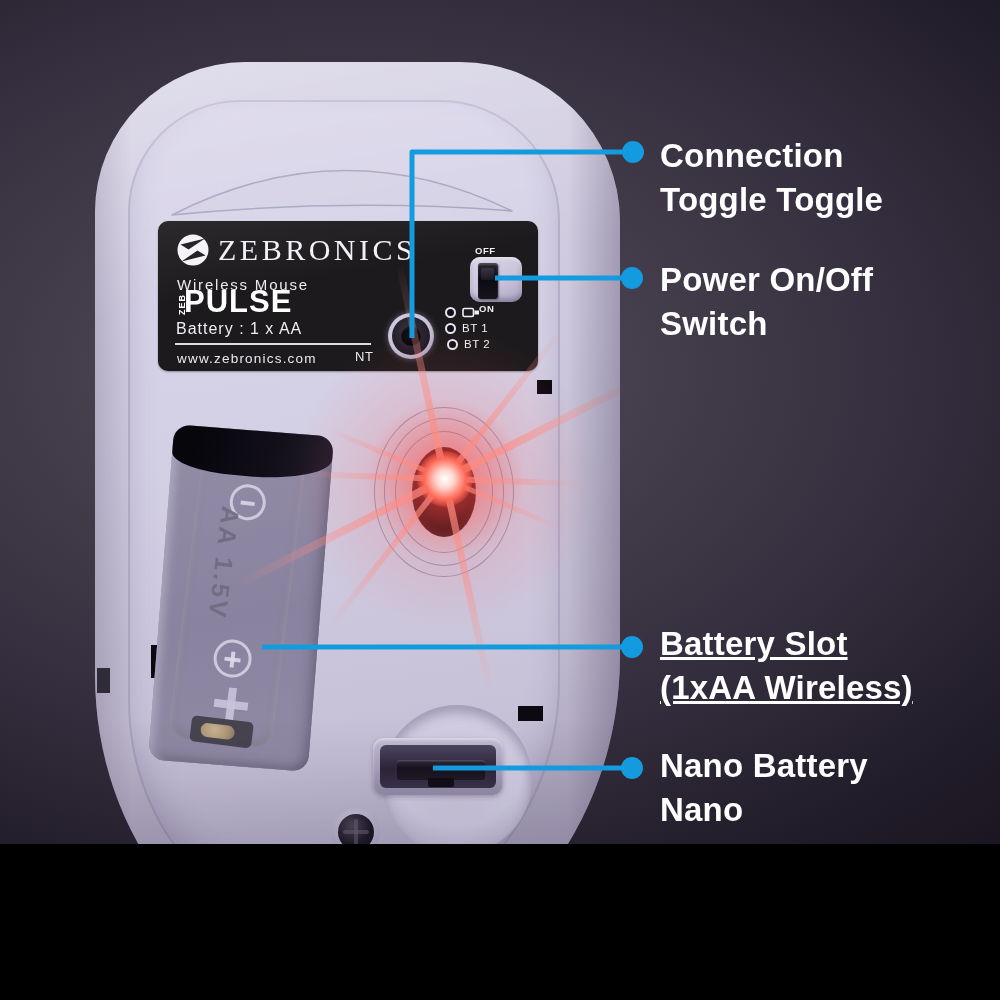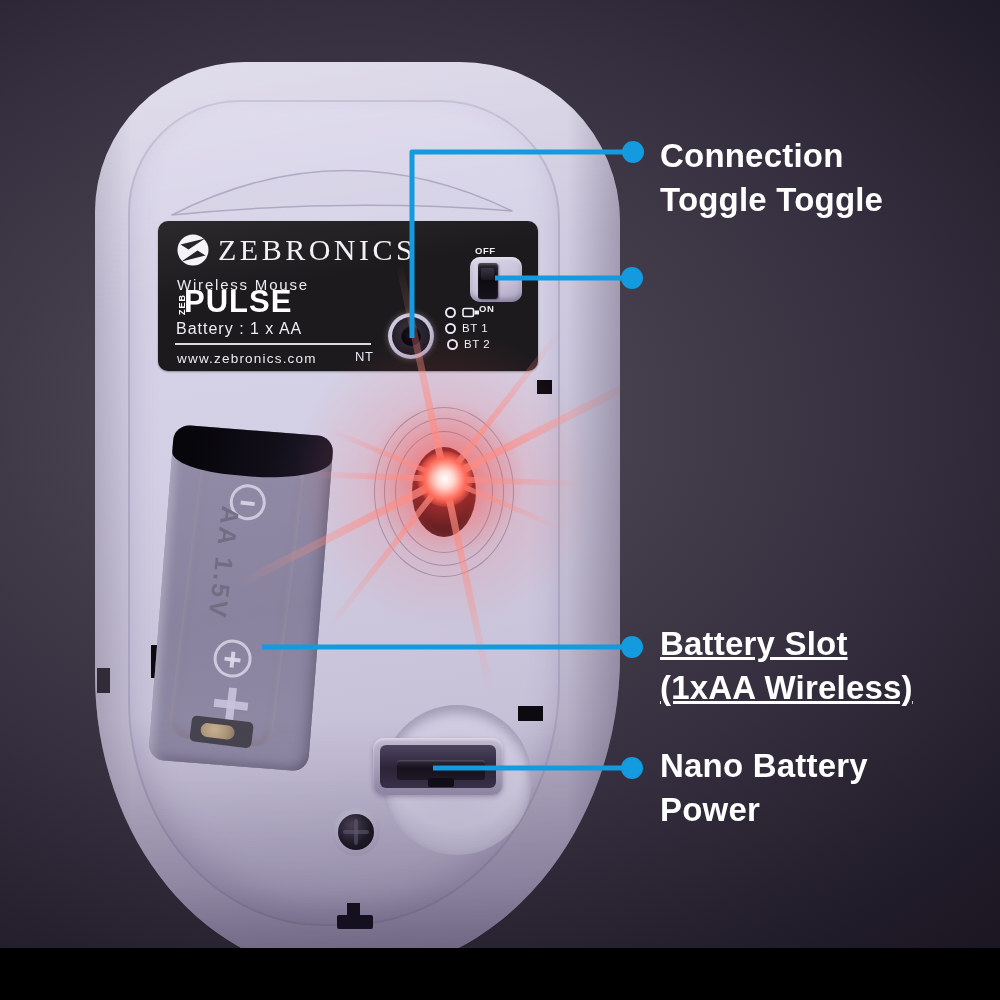--- a/index.html
+++ b/index.html
@@ -1,18 +1,18 @@
 <!DOCTYPE html>
 <html><head>
 <meta charset="utf-8">
 <style>
   html,body{margin:0;padding:0;background:#000;}
   *{box-sizing:border-box;}
   .stage{
-    position:relative;width:1000px;height:948px;overflow:hidden;
+    position:relative;width:1000px;height:844px;overflow:hidden;
     background:radial-gradient(120% 95% at 36% 44%, #57505f 0%, #463f4d 22%, #342e3e 46%, #201b28 70%, #100d13 100%);
     font-family:"Liberation Sans", sans-serif;
   }
   
   .mouse{
     position:absolute;left:95px;top:62px;width:525px;height:913px;
     border-radius:150px 160px 270px 250px / 150px 160px 320px 300px;
     background:linear-gradient(168deg,#d9d5e7 2%,#ccc7dc 38%,#bdb7cc 68%,#9a92ae 97%);
     overflow:hidden;
   }
@@ -270,22 +270,26 @@
       <circle cx="632" cy="278" r="11"></circle>
       <circle cx="632" cy="647" r="11"></circle>
       <circle cx="632" cy="768" r="11"></circle>
     </g>
   </svg>
 
   <div class="ann" style="top:134px;">
     <div>Connection</div>
     <div>Toggle Toggle</div>
   </div>
+  <div class="ann" style="top:258px;">
+    <div>Power On/Off</div>
+    <div>Switch</div>
+  </div>
   <div class="ann" style="top:622px;text-decoration:underline;">
     <div>Battery Slot</div>
     <div>(1xAA Wireless)</div>
   </div>
   <div class="ann" style="top:744px;">
     <div>Nano Battery</div>
-    <div>Power</div>
+    <div>Nano</div>
   </div>
 
 </div>
 
 </body></html>

